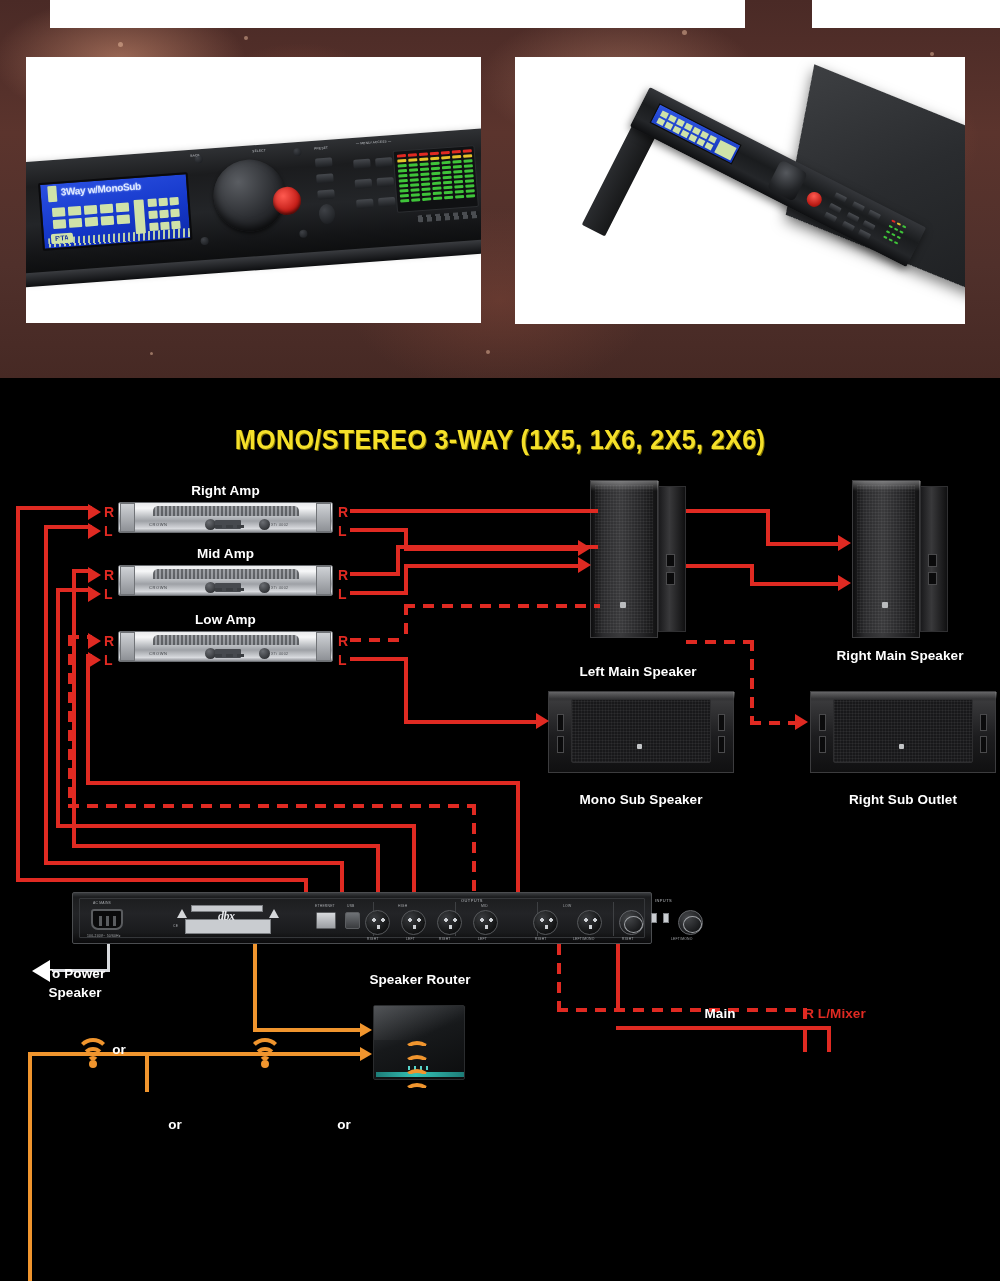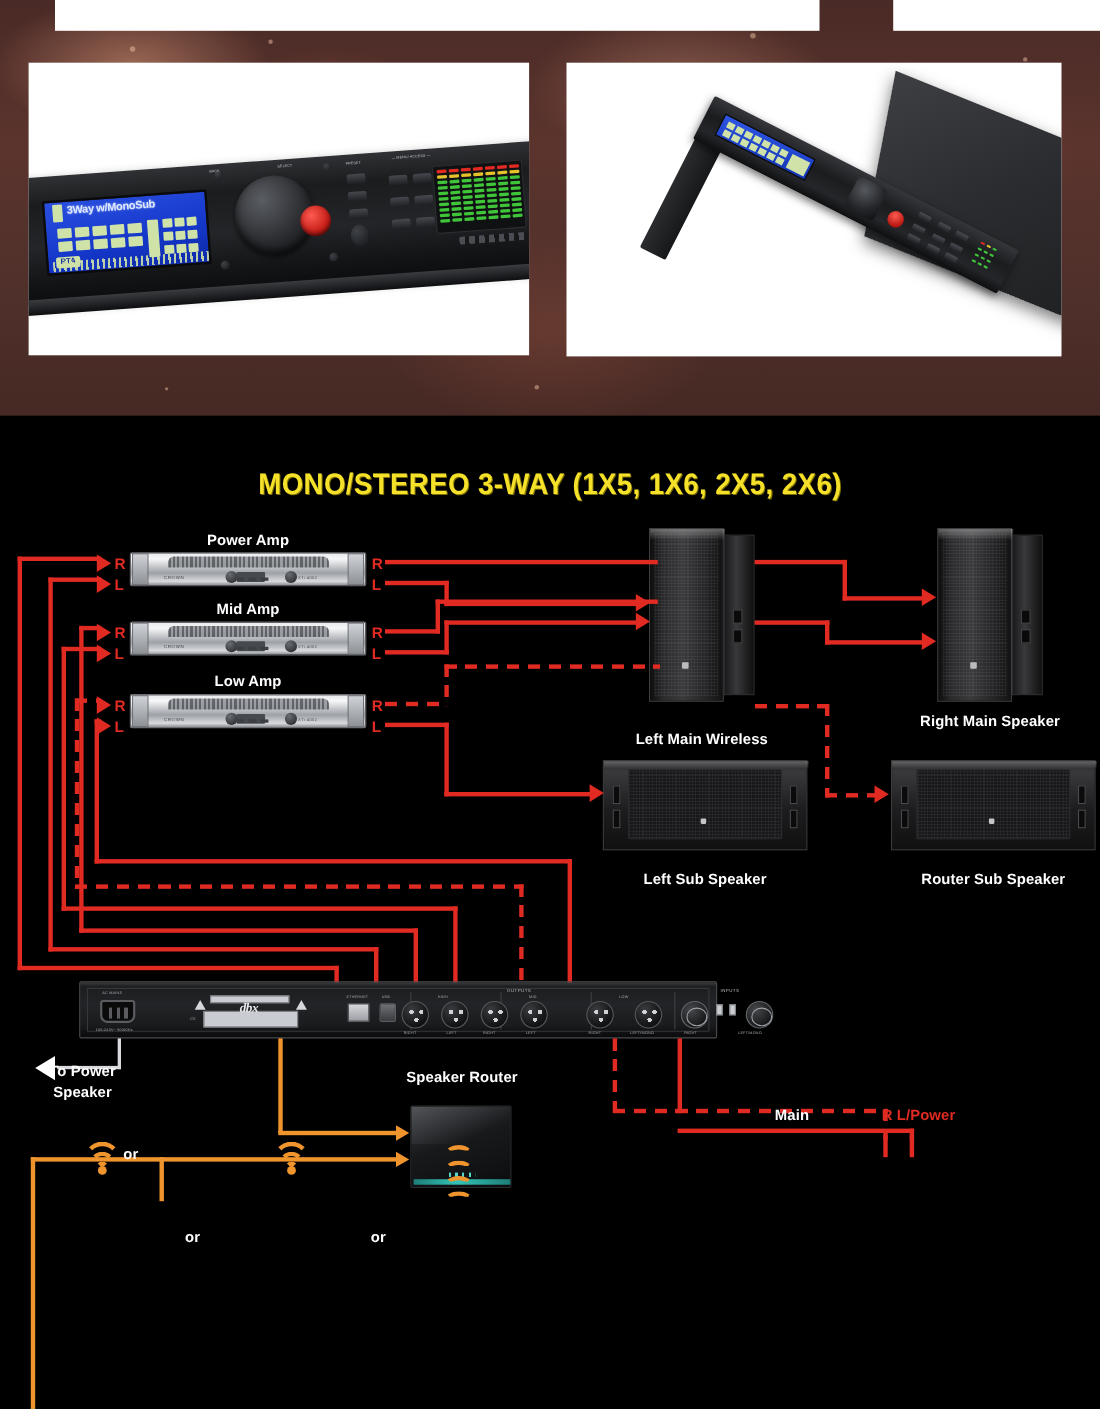--- a/index.html
+++ b/index.html
@@ -604,21 +604,21 @@
     <div class="speck" style="left:682px;top:30px;width:5px;height:5px;"></div>
     <div class="speck" style="left:930px;top:52px;width:4px;height:4px;"></div>
     <div class="speck" style="left:486px;top:350px;width:4px;height:4px;"></div>
     <div class="speck" style="left:150px;top:352px;width:3px;height:3px;"></div>
   </div>
 
   <div id="diagram">
 
     <div id="diagram-title">MONO/STEREO 3-WAY (1X5, 1X6, 2X5, 2X6)</div>
 
-    <div class="dlabel" style="left:118px;top:105px;width:215px;">Power Amp</div>
+    <div class="dlabel" style="left:118px;top:105px;width:215px;">Right Amp</div>
     <div class="amp" style="left:118px;top:124px;">
       <div class="amp-ear" style="left:1px;"></div>
       <div class="amp-ear" style="right:1px;"></div>
       <div class="amp-vent"></div>
       <div class="amp-knob" style="left:86px;"></div>
       <div class="amp-knob" style="left:140px;"></div>
       <div class="amp-screen"></div>
       <div class="amp-dot" style="left:96px;"></div>
       <div class="amp-dot" style="left:107px;"></div>
       <div class="amp-dot" style="left:118px;"></div>
@@ -691,21 +691,21 @@
     <div class="spk-main" style="left:852px;top:102px;">
       <div class="front">
           <div class="grille"></div>
           <div class="hl"></div>
         </div>
       <div class="side"></div>
       <div class="hdl1"></div>
         <div class="hdl2"></div>
       <div class="logo"></div>
     </div>
-    <div class="dlabel" style="left:540px;top:286px;width:196px;">Left Main Wireless</div>
+    <div class="dlabel" style="left:540px;top:286px;width:196px;">Left Main Speaker</div>
     <div class="dlabel" style="left:802px;top:270px;width:196px;text-align:center;">Right Main Speaker</div>
 
     <div class="spk-sub" style="left:548px;top:313px;">
       <div class="body">
           <div class="hl"></div>
           <div class="grille"></div>
         <div class="grip" style="left:8px;top:22px;height:17px;"></div>
         <div class="grip" style="left:8px;top:44px;height:17px;"></div>
         <div class="grip" style="right:8px;top:22px;height:17px;"></div>
         <div class="grip" style="right:8px;top:44px;height:17px;"></div>
@@ -716,22 +716,22 @@
       <div class="body">
           <div class="hl"></div>
           <div class="grille"></div>
         <div class="grip" style="left:8px;top:22px;height:17px;"></div>
         <div class="grip" style="left:8px;top:44px;height:17px;"></div>
         <div class="grip" style="right:8px;top:22px;height:17px;"></div>
         <div class="grip" style="right:8px;top:44px;height:17px;"></div>
         <div class="logo"></div>
       </div>
     </div>
-    <div class="dlabel" style="left:543px;top:414px;width:196px;">Left Sub Speaker</div>
-    <div class="dlabel" style="left:805px;top:414px;width:196px;">Router Sub Speaker</div>
+    <div class="dlabel" style="left:543px;top:414px;width:196px;">Mono Sub Speaker</div>
+    <div class="dlabel" style="left:805px;top:414px;width:196px;">Right Sub Outlet</div>
 
     <div class="wire h" style="left:350px;top:131px;width:248px;"></div>
 
     <div class="wire h" style="left:350px;top:150px;width:58px;"></div>
     <div class="wire v" style="left:404px;top:150px;height:23px;"></div>
     <div class="wire h" style="left:404px;top:169px;width:175px;"></div>
     <div class="arrow-r" style="left:578px;top:162px;"></div>
 
     <div class="wire h" style="left:350px;top:194px;width:50px;"></div>
     <div class="wire v" style="left:396px;top:167px;height:31px;"></div>
@@ -897,16 +897,16 @@
     <div class="wire dash-v" style="left:803px;top:630px;height:28px;"></div>
 
     <div class="wire v" style="left:616px;top:566px;height:68px;"></div>
     <div class="wire h" style="left:616px;top:648px;width:215px;"></div>
     <div class="wire v" style="left:827px;top:648px;height:10px;"></div>
 
     <div class="wire v" style="left:803px;top:654px;height:20px;"></div>
     <div class="wire v" style="left:827px;top:654px;height:20px;"></div>
 
     <div class="dlabel" style="left:660px;top:628px;width:120px;">Main</div>
-    <div class="dlabel red" style="left:760px;top:628px;width:150px;">R L/Power</div>
+    <div class="dlabel red" style="left:760px;top:628px;width:150px;">R L/Mixer</div>
 
   </div>
 </div>
 
 </body></html>

